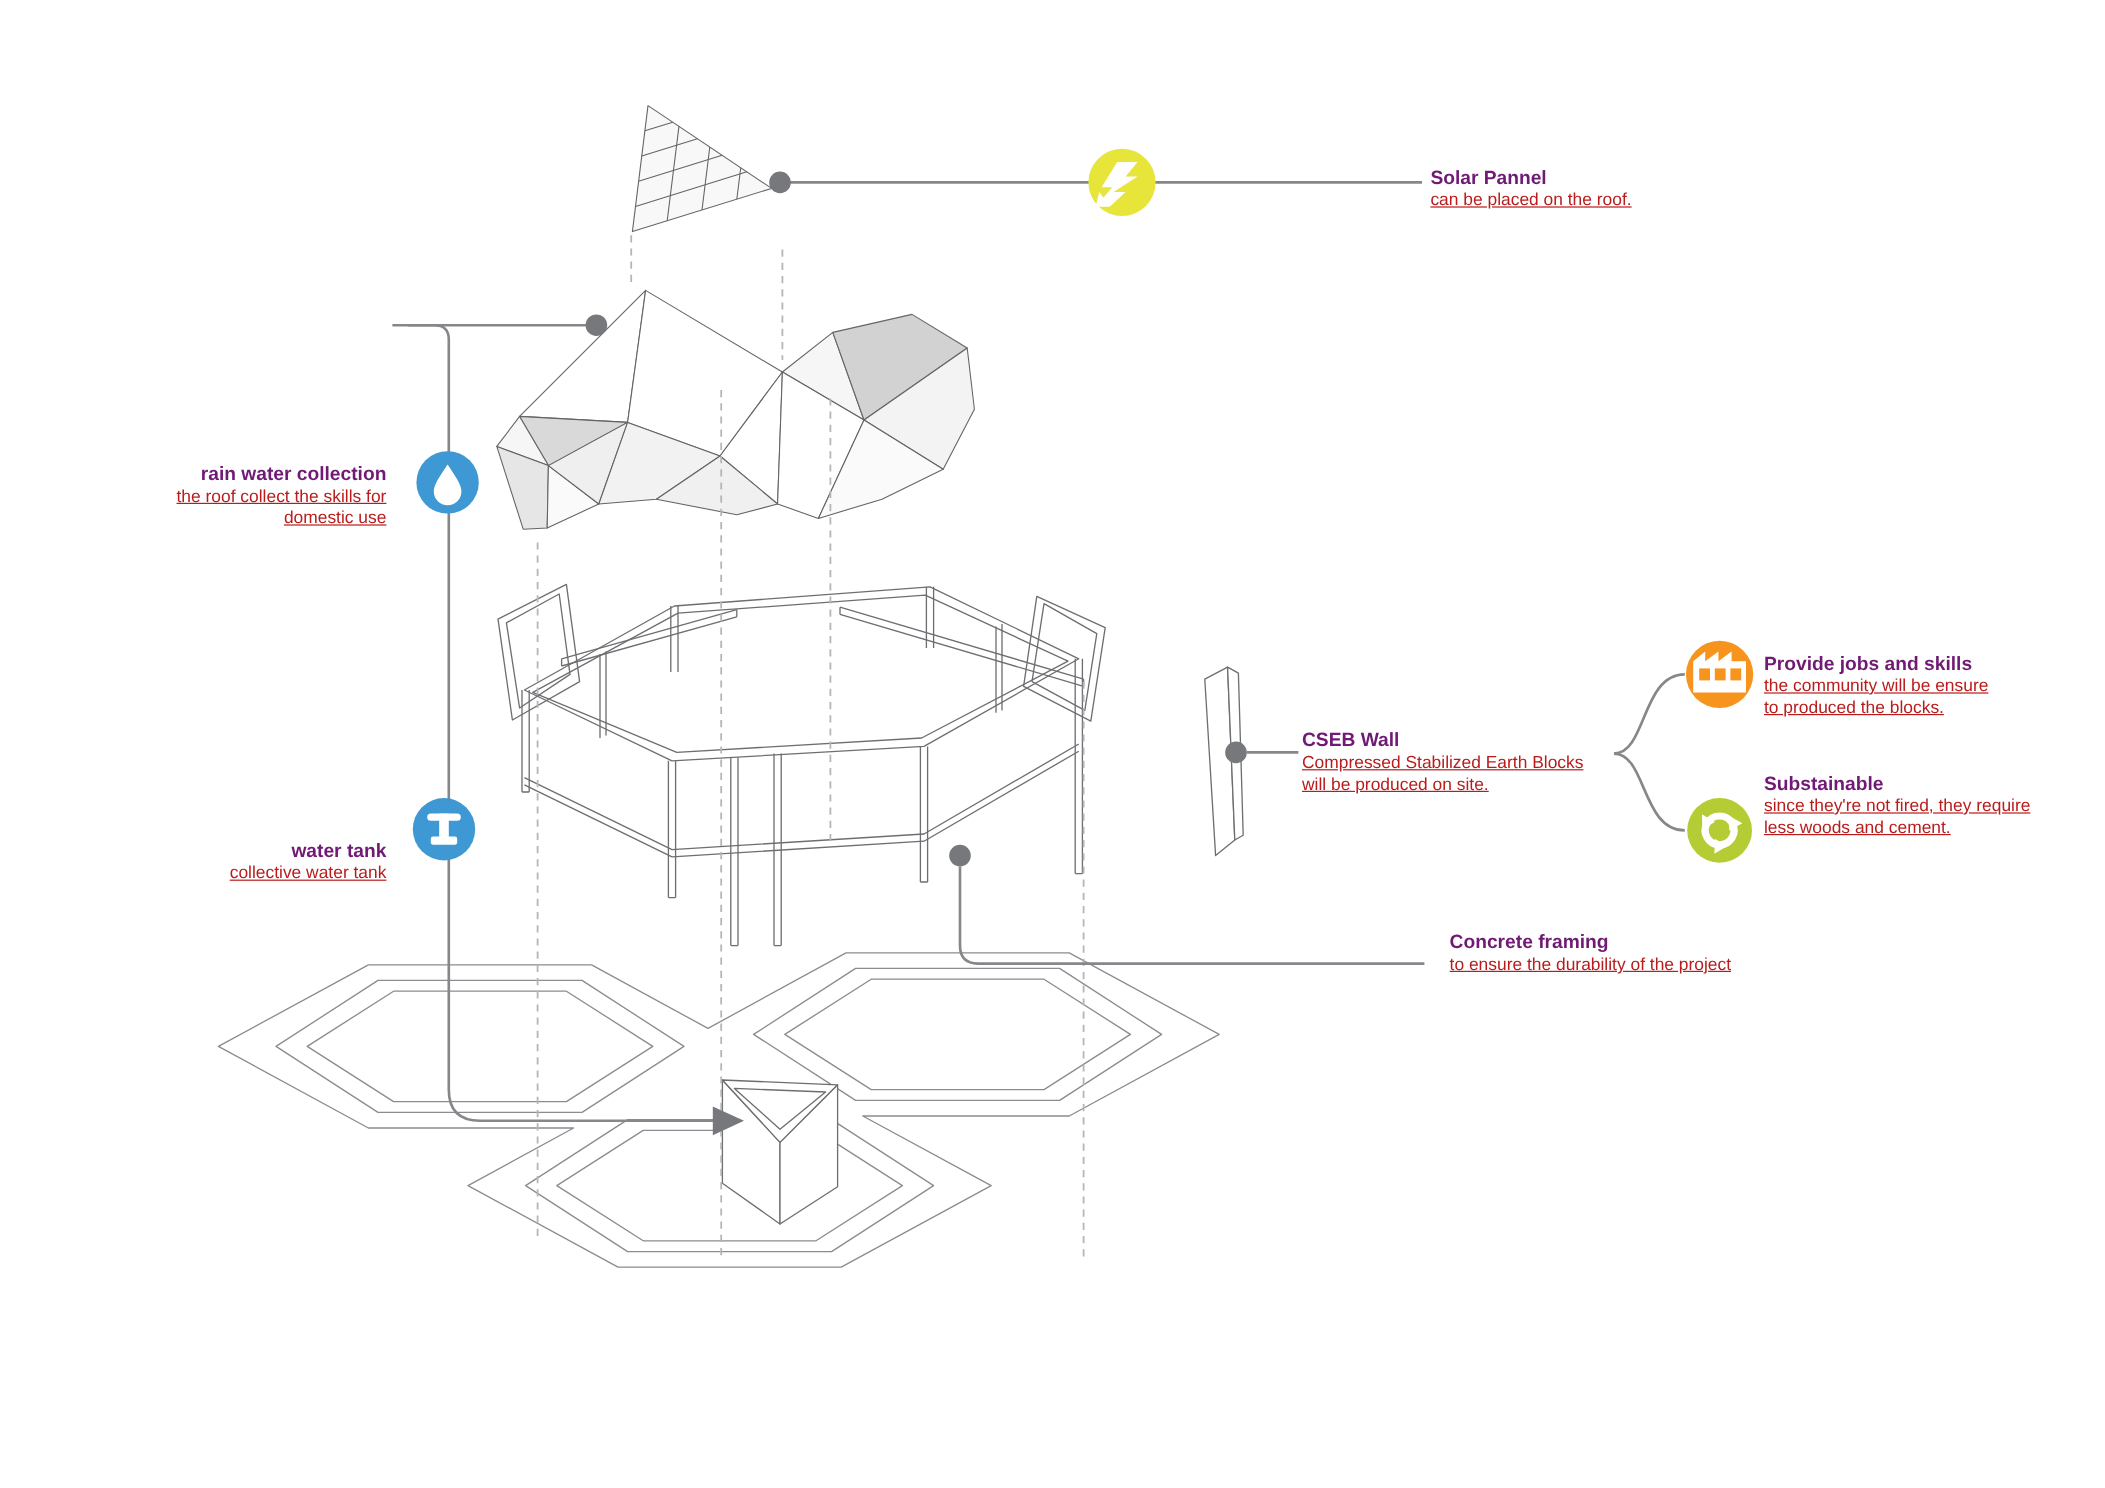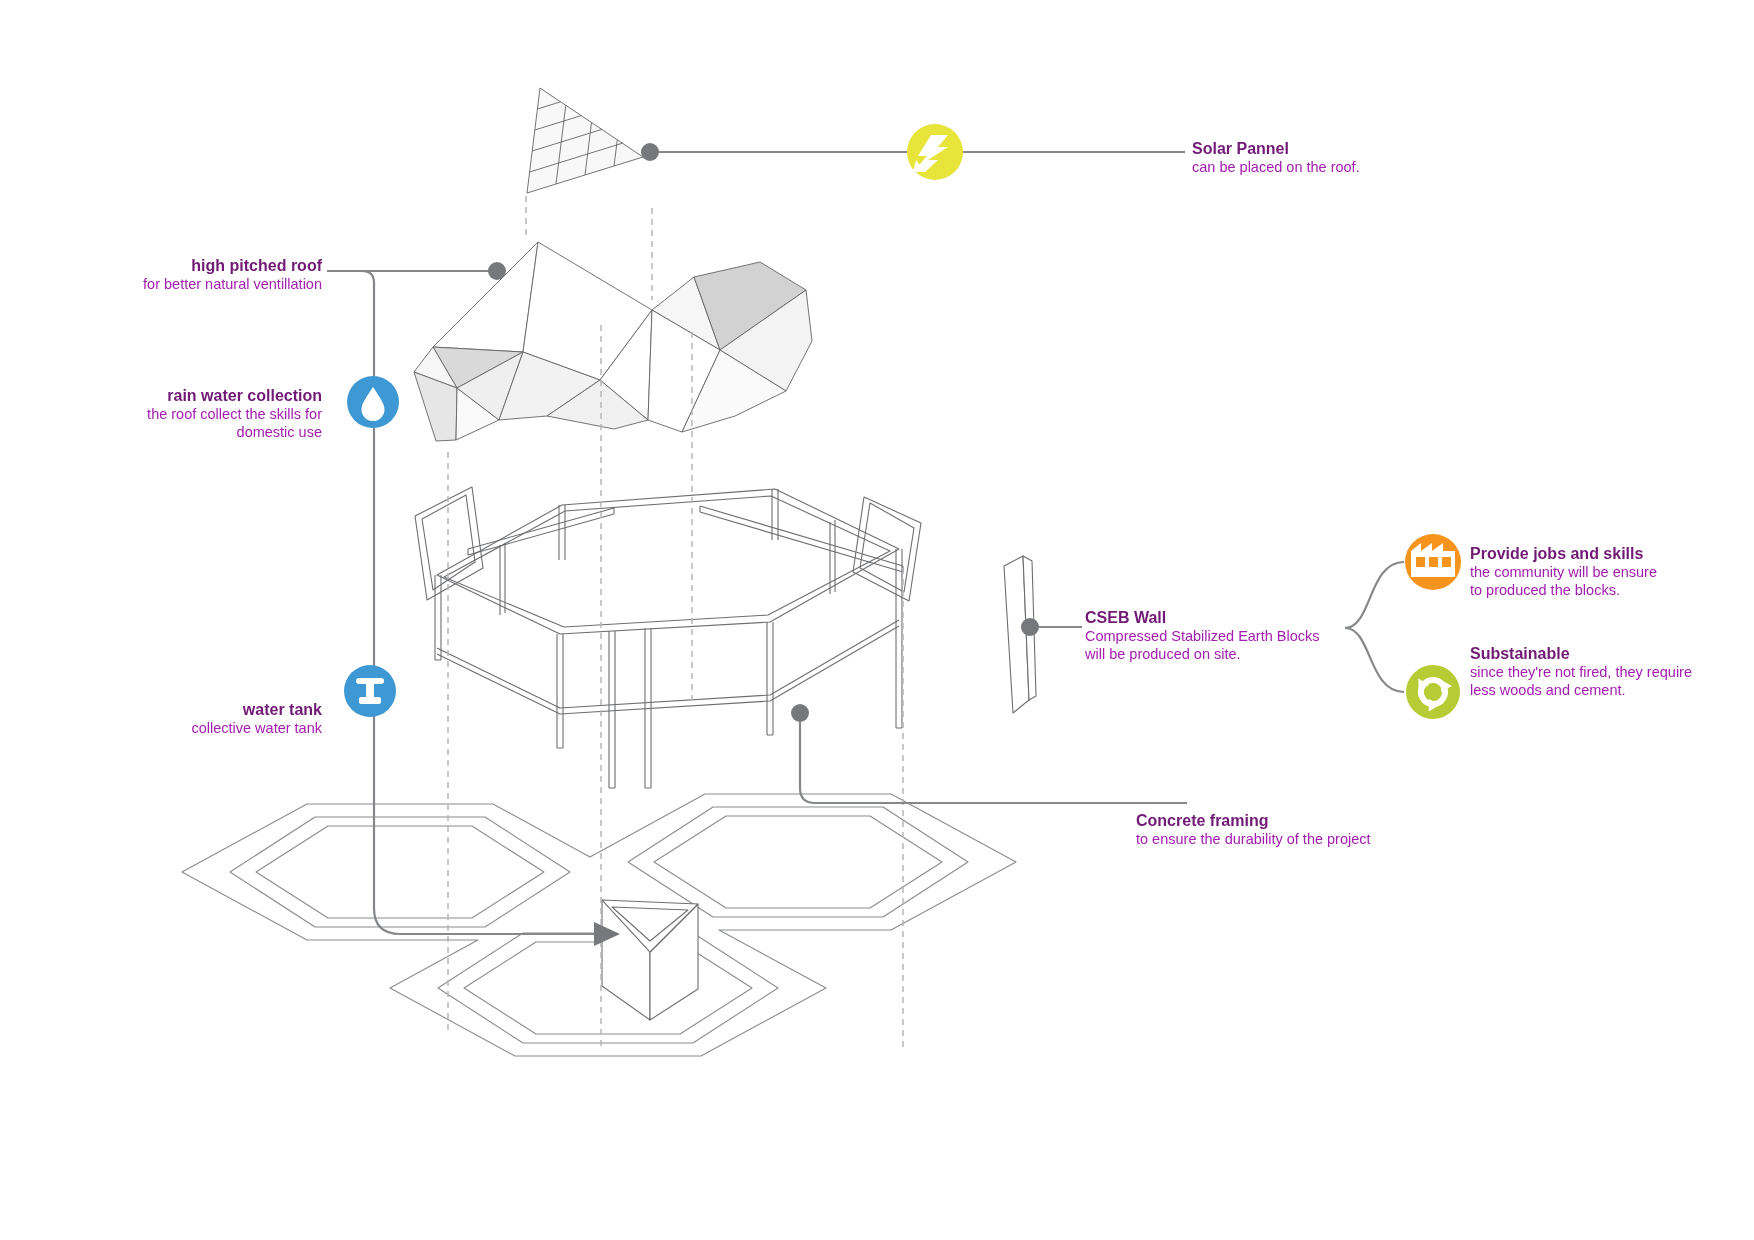--- a/index.html
+++ b/index.html
@@ -1,21 +1,21 @@
 <!DOCTYPE html>
 <html><head>
 <meta charset="utf-8">
 <style>
   html,body{margin:0;padding:0;background:#ffffff;}
   #stage{position:relative;width:1754px;height:1240px;background:#ffffff;overflow:hidden;
          font-family:"Liberation Sans", sans-serif;}
   svg{position:absolute;left:0;top:0;}
   .label{position:absolute;line-height:18px;}
   .label .hd{display:block;font-weight:bold;font-size:16px;color:#701a75;line-height:19px;}
-  .label .bd{display:block;font-size:14.5px;color:#a21caf;line-height:18px;}
+  .label .bd{display:block;font-size:14.5px;color:#b91c1c;line-height:18px;text-decoration:underline;}
   .r{text-align:right;}
 </style>
 </head>
 <body>
 
 <div id="stage">
 
 <svg width="1754" height="1240" viewBox="0 0 1754 1240">
 
   <g fill="none" stroke="#8a8c8f" stroke-width="1.1" stroke-linejoin="round">
@@ -161,24 +161,20 @@
       <polygon points="1441,680 1452,686 1441,692" transform="rotate(240 1433 692)"></polygon>
     </g>
   </g>
 </svg>
 
   <div class="label" style="left:1192px;top:139px;width:320px;">
     <span class="hd">Solar Pannel</span>
     <span class="bd">can be placed on the roof.</span>
   </div>
 
-  <div class="label r" style="left:42px;top:256px;width:280px;">
-    <span class="hd">high pitched roof</span>
-    <span class="bd">for better natural ventillation</span>
-  </div>
 
   <div class="label r" style="left:42px;top:386px;width:280px;">
     <span class="hd">rain water collection</span>
     <span class="bd">the roof collect the skills for</span>
     <span class="bd">domestic use</span>
   </div>
 
   <div class="label r" style="left:42px;top:700px;width:280px;">
     <span class="hd">water tank</span>
     <span class="bd">collective water tank</span>
@@ -195,18 +191,18 @@
     <span class="bd">the community will be ensure</span>
     <span class="bd">to produced the blocks.</span>
   </div>
 
   <div class="label" style="left:1470px;top:644px;width:270px;">
     <span class="hd">Substainable</span>
     <span class="bd">since they're not fired, they require</span>
     <span class="bd">less woods and cement.</span>
   </div>
 
-  <div class="label" style="left:1136px;top:776px;width:320px;margin-top:35px;">
+  <div class="label" style="left:1208px;top:776px;width:320px;">
     <span class="hd">Concrete framing</span>
     <span class="bd">to ensure the durability of the project</span>
   </div>
 
 </div>
 
 </body></html>

